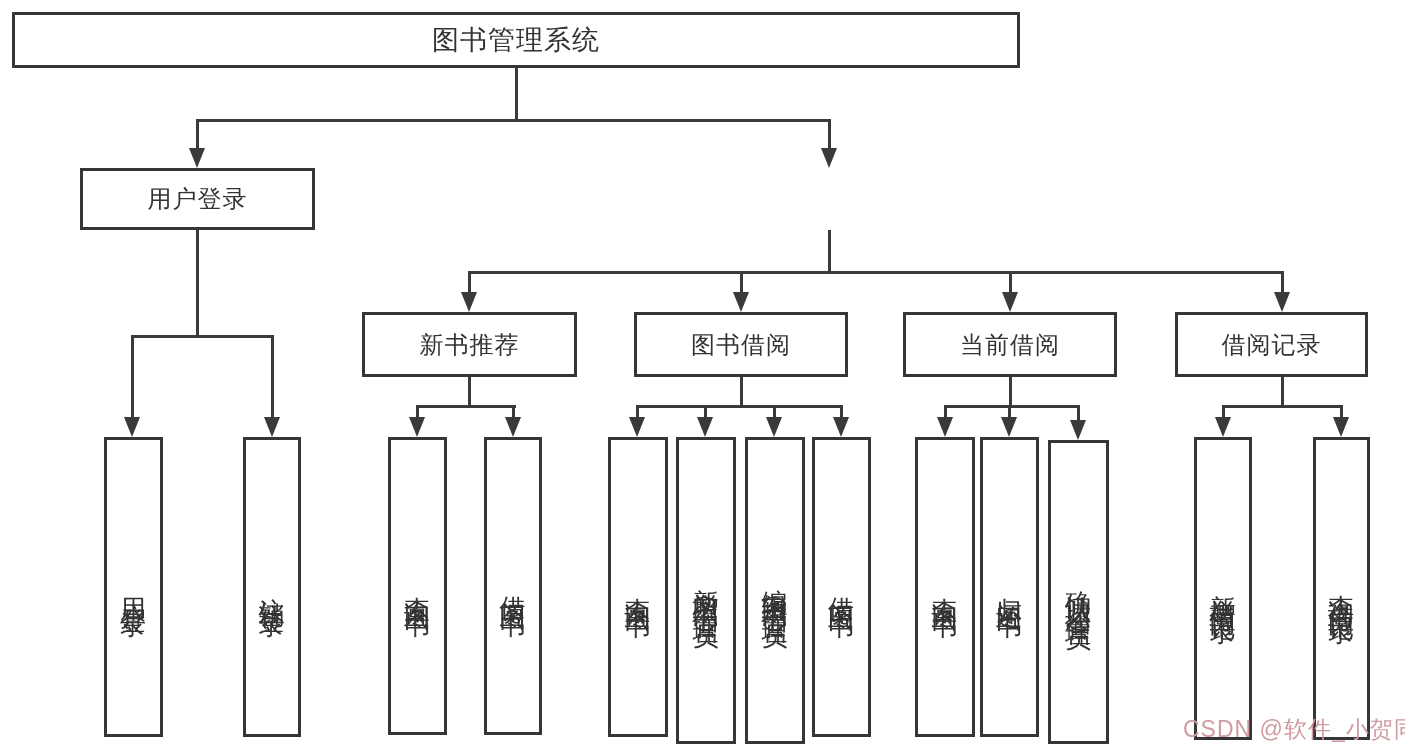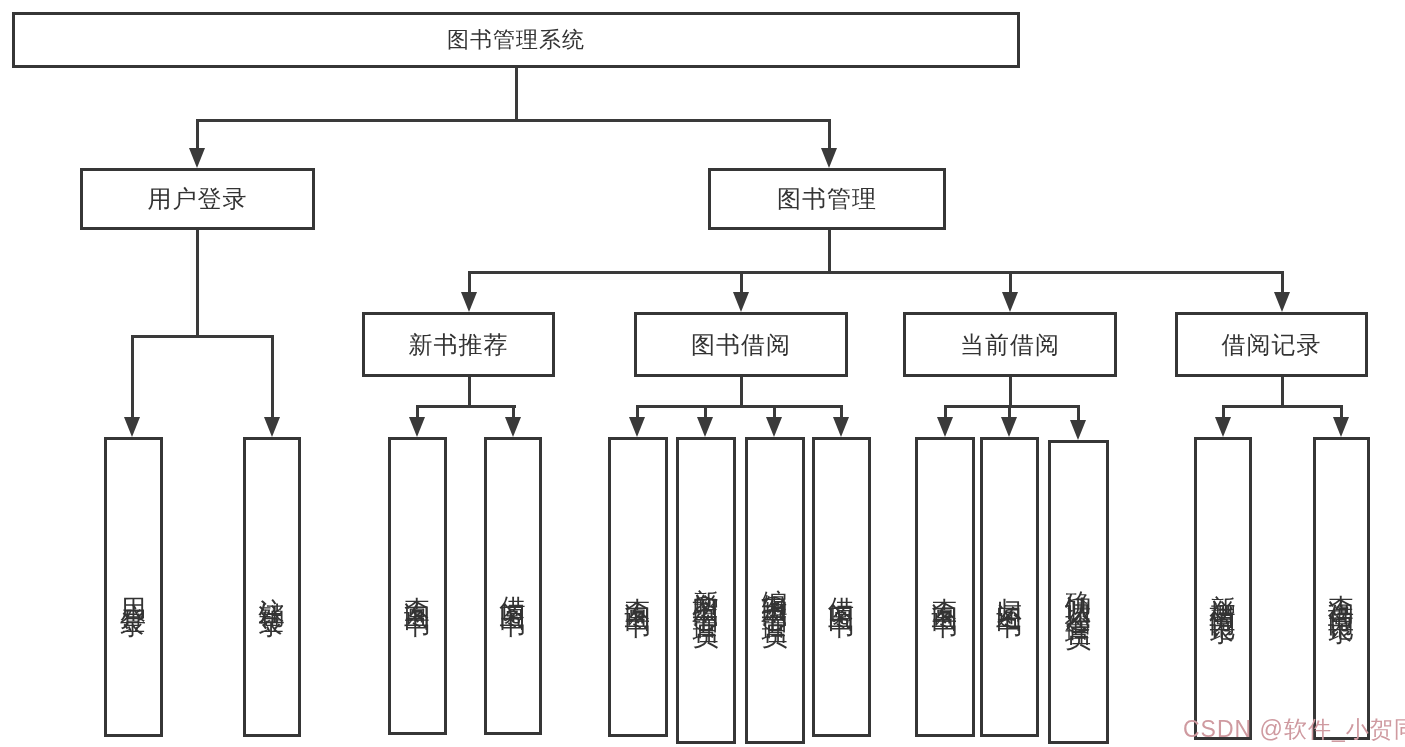--- a/index.html
+++ b/index.html
@@ -18,21 +18,21 @@
   }
   .node{
     position:absolute;
     background:#ffffff;
     border:3px solid var(--border);
     display:flex;align-items:center;justify-content:center;
     font-size:24px;letter-spacing:1px;
     box-sizing:border-box;
     white-space:nowrap;
   }
-  .root{font-size:22px;}
+  .root{font-size:27px;}
   .vnode{
     position:absolute;
     background:#ffffff;
     border:3px solid var(--border);
     display:flex;align-items:center;justify-content:center;
     writing-mode:vertical-rl;
     text-orientation:mixed;
     font-size:26px;letter-spacing:5px;
     line-height:1;
     box-sizing:border-box;
@@ -61,41 +61,40 @@
   <div class="node root" style="left:12px;top:12px;width:1008px;height:56px">图书管理系统</div>
 
   <div class="vline" style="left:515px;top:68px;width:3px;height:53px"></div>
   <div class="hline" style="left:196px;top:119px;width:635px;height:3px"></div>
   <div class="vline" style="left:196px;top:119px;width:3px;height:31px"></div>
   <div class="arrow" style="left:189px;top:148px"></div>
   <div class="vline" style="left:828px;top:119px;width:3px;height:31px"></div>
   <div class="arrow" style="left:821px;top:148px"></div>
 
   <div class="node" style="left:80px;top:168px;width:235px;height:62px">用户登录</div>
-  <div class="node" style="left:708px;top:168px;width:238px;height:62px">图书管理</div>
 
   <div class="vline" style="left:196px;top:230px;width:3px;height:108px"></div>
   <div class="hline" style="left:131px;top:335px;width:143px;height:3px"></div>
   <div class="vline" style="left:131px;top:335px;width:3px;height:84px"></div>
   <div class="arrow" style="left:124px;top:417px"></div>
   <div class="vline" style="left:271px;top:335px;width:3px;height:84px"></div>
   <div class="arrow" style="left:264px;top:417px"></div>
 
   <div class="vline" style="left:828px;top:230px;width:3px;height:44px"></div>
   <div class="hline" style="left:468px;top:271px;width:815px;height:3px"></div>
   <div class="vline" style="left:468px;top:271px;width:3px;height:23px"></div>
   <div class="arrow" style="left:461px;top:292px"></div>
   <div class="vline" style="left:740px;top:271px;width:3px;height:23px"></div>
   <div class="arrow" style="left:733px;top:292px"></div>
   <div class="vline" style="left:1009px;top:271px;width:3px;height:23px"></div>
   <div class="arrow" style="left:1002px;top:292px"></div>
   <div class="vline" style="left:1281px;top:271px;width:3px;height:23px"></div>
   <div class="arrow" style="left:1274px;top:292px"></div>
 
-  <div class="node" style="left:362px;top:312px;width:193px;height:65px">新书推荐</div>
+  <div class="node" style="left:362px;top:312px;width:215px;height:65px">新书推荐</div>
   <div class="node" style="left:903px;top:312px;width:214px;height:65px">当前借阅</div>
   <div class="node" style="left:634px;top:312px;width:214px;height:65px">图书借阅</div>
   <div class="node" style="left:1175px;top:312px;width:193px;height:65px">借阅记录</div>
 
   <div class="vline" style="left:468px;top:377px;width:3px;height:31px"></div>
   <div class="hline" style="left:416px;top:405px;width:100px;height:3px"></div>
   <div class="vline" style="left:416px;top:405px;width:3px;height:14px"></div>
   <div class="arrow" style="left:409px;top:417px"></div>
   <div class="vline" style="left:512px;top:405px;width:3px;height:14px"></div>
   <div class="arrow" style="left:505px;top:417px"></div>

